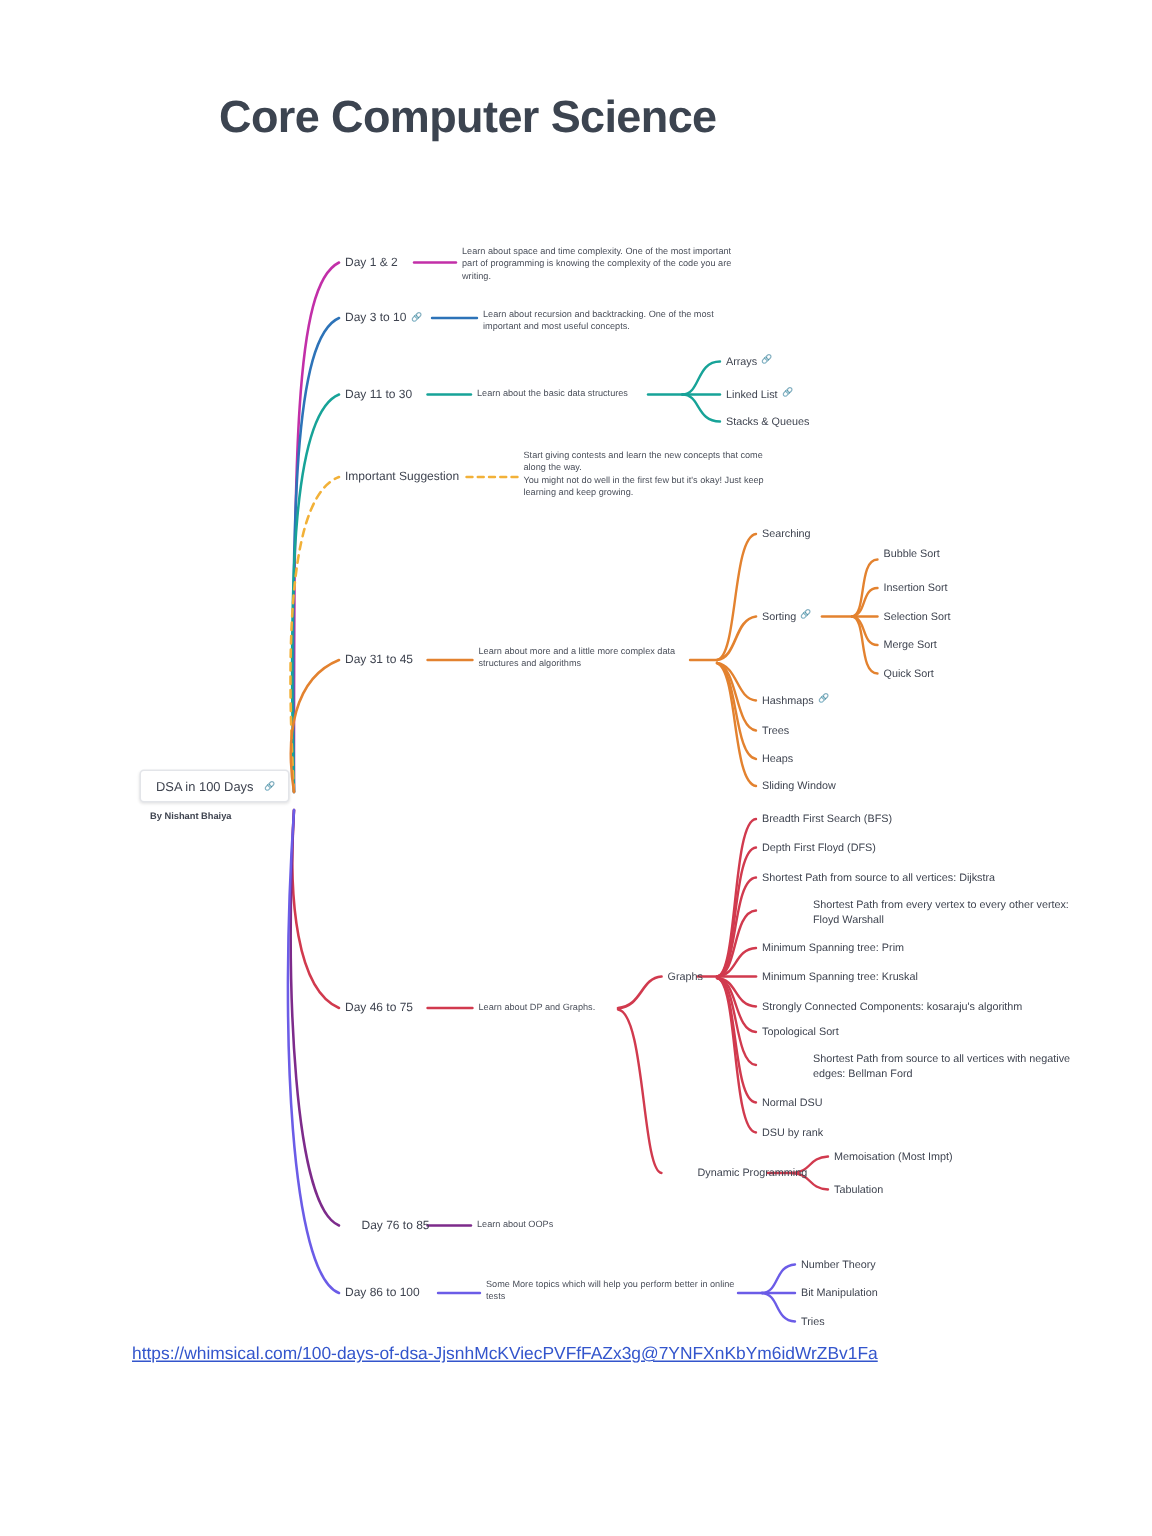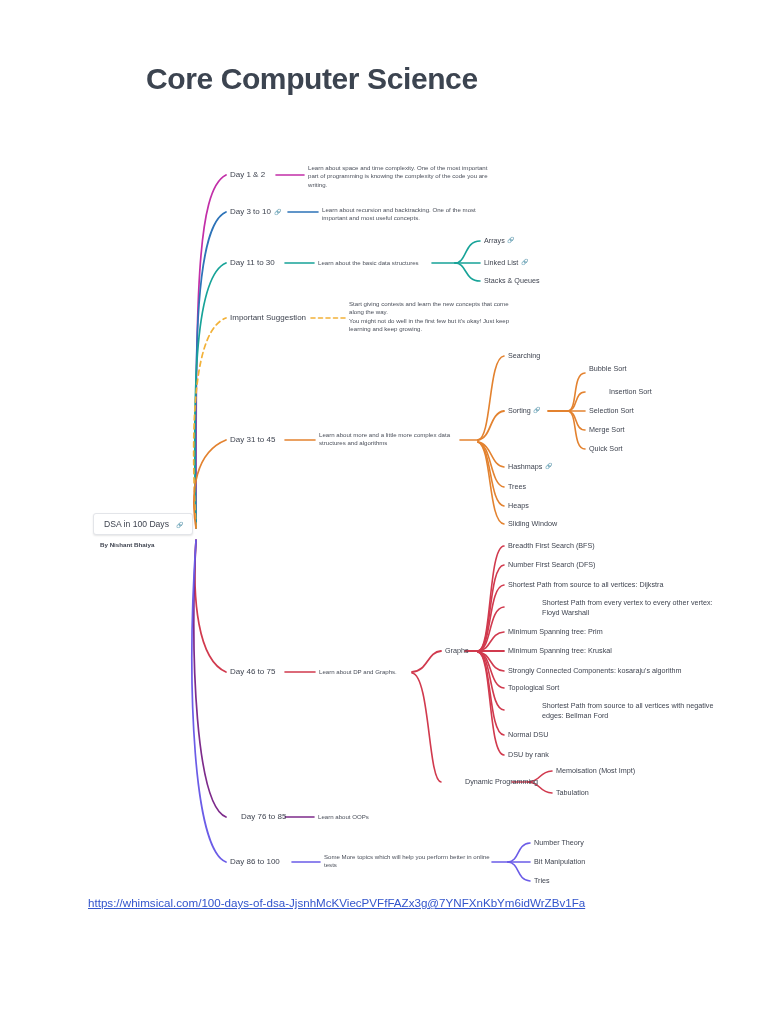--- a/index.html
+++ b/index.html
@@ -151,30 +151,30 @@
   <div class="node" style="left:484px;top:276px;"><span>Stacks &amp; Queues</span></div>
 
   <div class="node" style="left:508px;top:351px;"><span>Searching</span></div>
   <div class="node" style="left:508px;top:406px;"><span>Sorting</span><span class="linkicon">🔗</span></div>
   <div class="node" style="left:508px;top:462px;"><span>Hashmaps</span><span class="linkicon">🔗</span></div>
   <div class="node" style="left:508px;top:482px;"><span>Trees</span></div>
   <div class="node" style="left:508px;top:501px;"><span>Heaps</span></div>
   <div class="node" style="left:508px;top:519px;"><span>Sliding Window</span></div>
 
   <div class="node" style="left:589px;top:364px;"><span>Bubble Sort</span></div>
-  <div class="node" style="left:589px;top:387px;margin-left:20px;"><span>Insertion Sort</span></div>
+  <div class="node" style="left:589px;top:387px;"><span>Insertion Sort</span></div>
   <div class="node" style="left:589px;top:406px;"><span>Selection Sort</span></div>
   <div class="node" style="left:589px;top:425px;"><span>Merge Sort</span></div>
   <div class="node" style="left:589px;top:444px;"><span>Quick Sort</span></div>
 
   <div class="node" style="left:445px;top:646px;"><span>Graphs</span></div>
   <div class="node" style="left:445px;top:777px;padding-left:20px;"><span>Dynamic Programming</span></div>
 
   <div class="node" style="left:508px;top:541px;"><span>Breadth First Search (BFS)</span></div>
-  <div class="node" style="left:508px;top:560px;"><span>Number First Search (DFS)</span></div>
+  <div class="node" style="left:508px;top:560px;"><span>Depth First Floyd (DFS)</span></div>
   <div class="node" style="left:508px;top:580px;"><span>Shortest Path from source to all vertices: Dijkstra</span></div>
   <div class="node wrap" style="left:508px;top:598px;width:172px;"><span>Shortest Path from every vertex to every other vertex: Floyd Warshall</span></div>
   <div class="node" style="left:508px;top:627px;"><span>Minimum Spanning tree: Prim</span></div>
   <div class="node" style="left:508px;top:646px;"><span>Minimum Spanning tree: Kruskal</span></div>
   <div class="node" style="left:508px;top:666px;"><span>Strongly Connected Components: kosaraju's algorithm</span></div>
   <div class="node" style="left:508px;top:683px;"><span>Topological Sort</span></div>
   <div class="node wrap" style="left:508px;top:701px;width:172px;"><span>Shortest Path from source to all vertices with negative edges: Bellman Ford</span></div>
   <div class="node" style="left:508px;top:730px;"><span>Normal DSU</span></div>
   <div class="node" style="left:508px;top:750px;"><span>DSU by rank</span></div>
 

